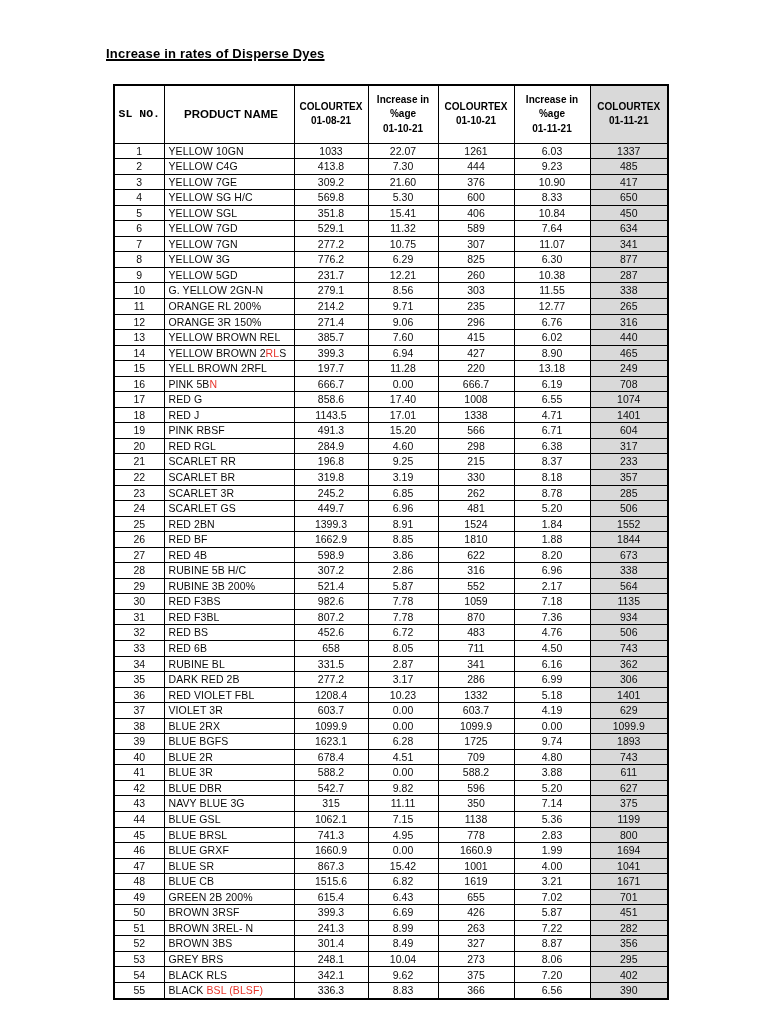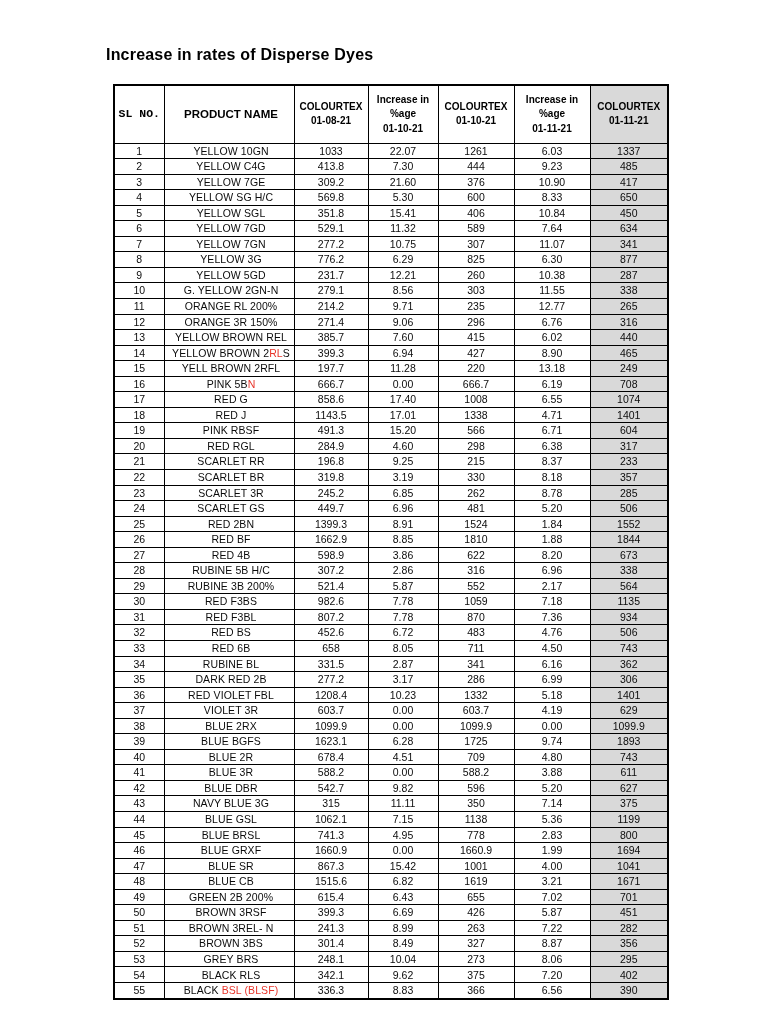--- a/index.html
+++ b/index.html
@@ -6,23 +6,24 @@
   body {
     width:768px; height:1024px;
     background:#ffffff;
     font-family:"Liberation Sans", sans-serif;
     position:relative;
     color:#000;
   }
   .page-title {
     position:absolute;
     left:106px; top:46px;
-    font-size:16px;
+    font-size:13px;
     font-weight:bold;
     color:#000;
+    text-decoration:underline;
     text-decoration-thickness:1.5px;
     letter-spacing:0.2px;
     white-space:nowrap;
   }
   table.dyes {
     position:absolute;
     left:113px; top:84px;
     width:554px; height:916px;
     border-collapse:collapse;
     table-layout:fixed;
@@ -47,21 +48,21 @@
   thead th.col-sl { font-size:11.5px;font-family:Liberation Mono, monospace; }
   thead th.col-name { font-size:11.5px; text-align:center; padding-left:4px; }
   tbody td {
     font-size:10.5px;
     text-align:center;
     vertical-align:middle;
     line-height:1;
     color:#0b0b0b;
   }
   tbody td.c-name {
-    text-align:center;
+    text-align:left;
     padding-left:4px;
     letter-spacing:0.1px;
     white-space:nowrap;
   }
   .shade { background:#d9d9d9; }
   .red { color:#e8352b; }
 </style>
 </head>
 <body>
 

